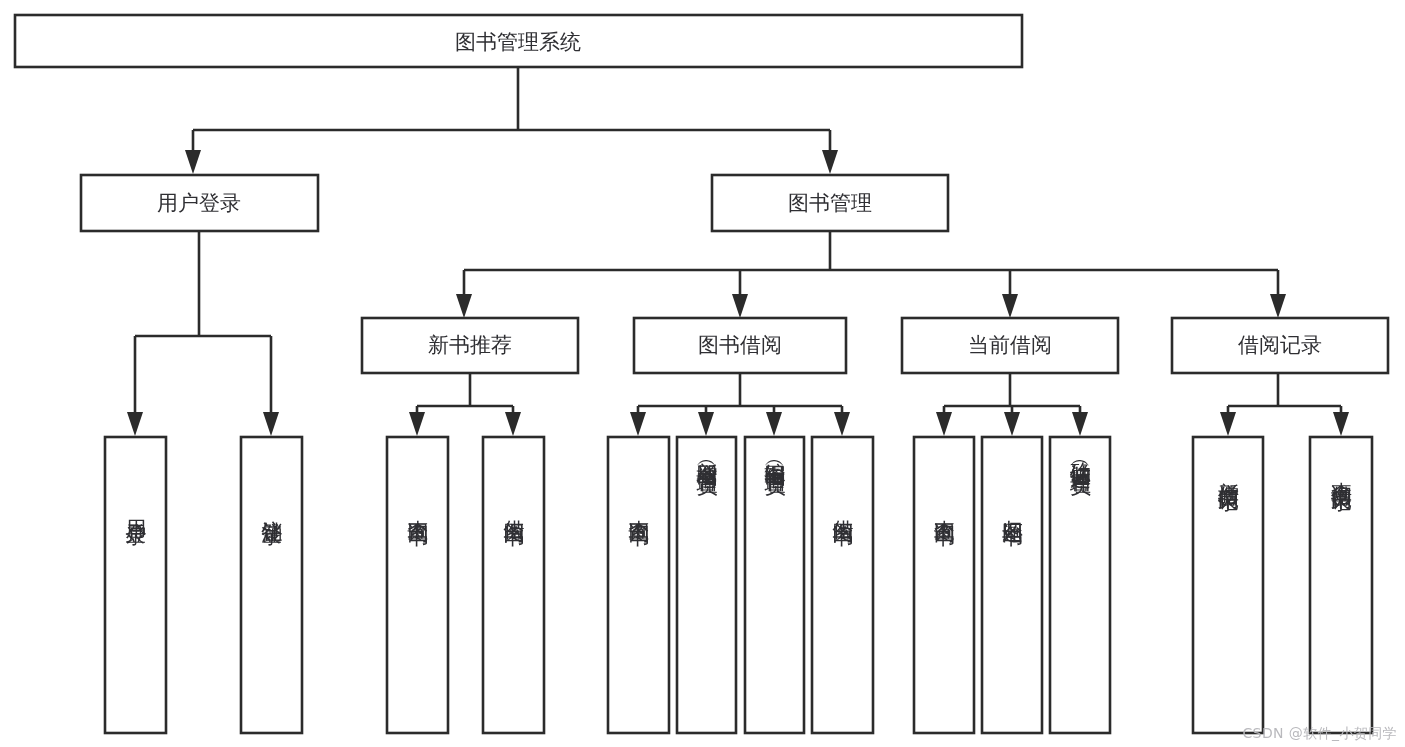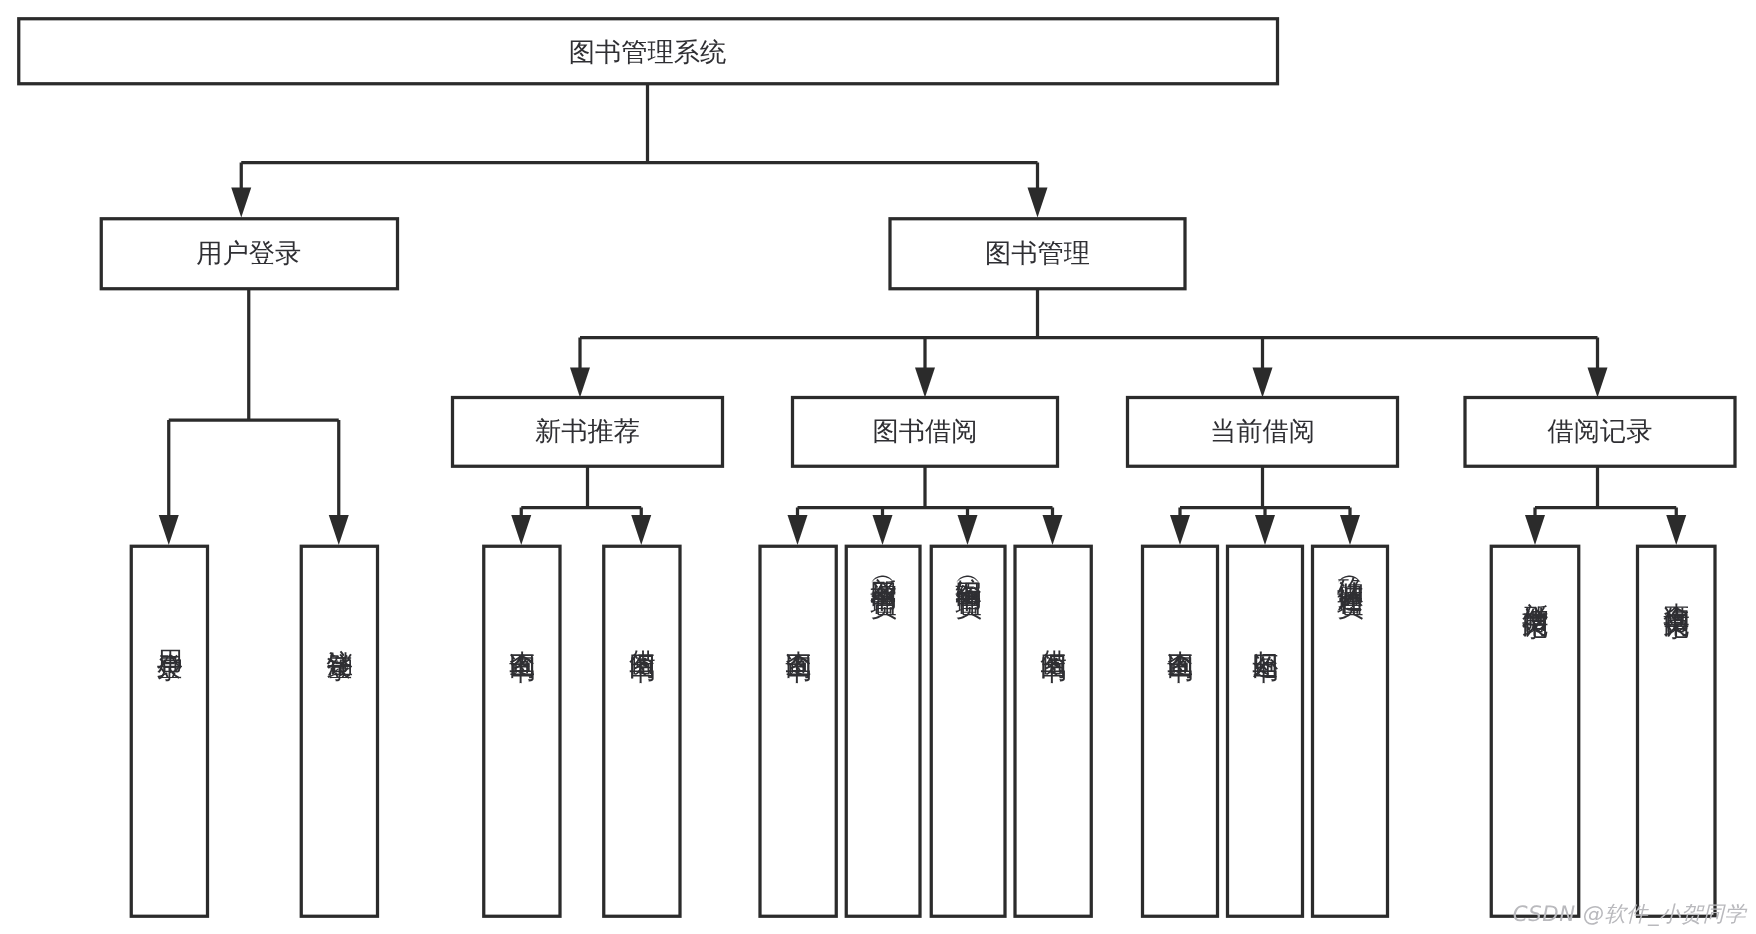--- a/index.html
+++ b/index.html
@@ -66,25 +66,24 @@
     line-height: 1.18;
     letter-spacing: 2px;
     color: #2f2f33;
     white-space: nowrap;
   }
   .watermark {
     position: absolute;
     right: 8px;
     bottom: 4px;
     font-family: "DejaVu Sans", "Liberation Sans", sans-serif;
-    font-size: 17px;
+    font-size: 14px;
     color: #b9b9bd;
     letter-spacing: 0.4px;
     user-select: none;
-    font-style: italic;
   }
 </style>
 </head>
 <body>
 
 <div id="diagram-root">
 
   <svg id="flow" viewBox="0 0 1405 747" xmlns="http://www.w3.org/2000/svg">
 
     <g>

